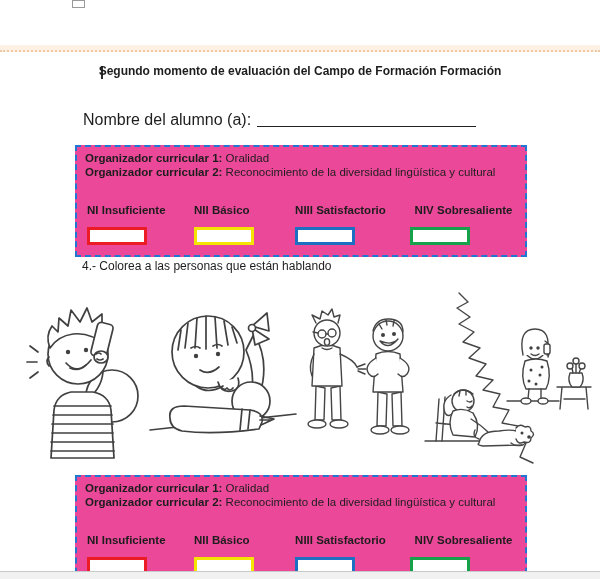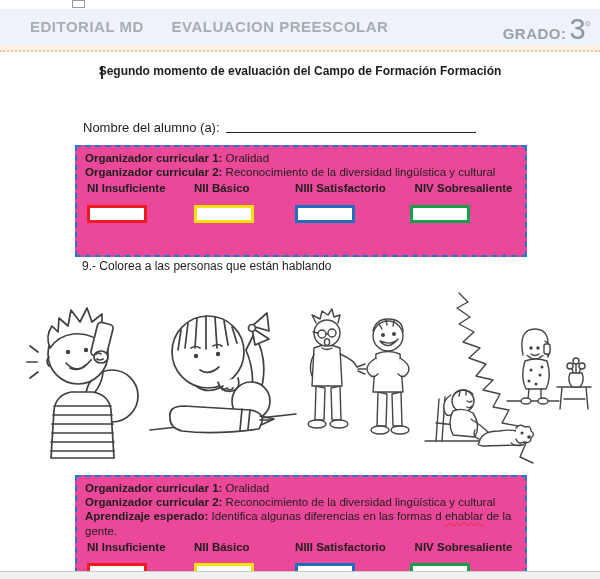--- a/index.html
+++ b/index.html
@@ -9,59 +9,50 @@
   .appbar{position:absolute;left:0;top:9px;width:600px;height:36px;background:#eef2f9;}
   .appbar .brand{position:absolute;left:30px;top:9px;font-size:15px;font-weight:600;color:#a7adb7;letter-spacing:.5px;}
   .appbar .doctitle{position:absolute;left:150px;top:9px;width:260px;text-align:center;font-size:15px;font-weight:600;color:#a7adb7;letter-spacing:.5px;}
   .appbar .grade{position:absolute;right:10px;top:2px;display:flex;align-items:baseline;color:#9aa1ac;}
   .appbar .grade .glabel{font-size:15px;font-weight:600;letter-spacing:.5px;}
   .appbar .grade .gnum{font-size:29px;font-weight:500;color:#8f96a3;margin-left:3px;line-height:36px;}
   .appbar .grade .gord{font-size:12px;position:relative;top:-9px;}
   .divider{position:absolute;left:0;top:45px;width:600px;height:5px;background:#fdf0e4;border-bottom:2px dotted #eec9a4;}
   .sheet-title{position:absolute;left:0;top:64px;width:600px;text-align:center;font-size:12px;font-weight:bold;line-height:14.5px;}
   .cursorbar{position:absolute;left:101px;top:66px;width:1.5px;height:13px;background:#2b2b2b;}
-  .name-row{position:absolute;left:83px;top:120px;width:393px;display:flex;font-size:13px;}
+  .name-row{position:absolute;left:83px;top:111px;width:393px;display:flex;font-size:16px;}
   .name-row .lbl{white-space:nowrap;}
   .name-underline{flex:1;border-bottom:1.4px solid #222;margin:0 0 2px 6px;}
   .rubric{position:absolute;left:75px;width:452px;border:2px dashed #2176d2;background:#ec4899;
           padding:4px 8px;font-size:11.5px;line-height:14.2px;box-sizing:border-box;}
   .rubric.r1{top:145px;height:112px;}
   .rubric.r2{top:475px;height:140px;}
   .levels{display:flex;margin-top:2px;}
   .lv{box-sizing:border-box;padding-left:2px;}
-  .lv .lvl{font-weight:bold;font-size:11.5px;white-space:nowrap;}
+  .lv .lvl{font-weight:bold;font-size:11.5px;white-space:nowrap;margin-top:22px;}
   .w1{width:108px;}.w2{width:102px;}.w3{width:116px;}.w4{width:110px;text-align:center;}
   .swatch{width:60px;height:18px;background:#fff;border:3px solid #000;box-sizing:border-box;margin-top:9px;}
   .squiggle{text-decoration:underline;text-decoration-style:wavy;text-decoration-color:#e03131;
             text-decoration-thickness:1px;text-underline-offset:2px;}
   .q1{position:absolute;left:82px;top:259px;font-size:12px;}
   .illus{position:absolute;}
   .illus svg{display:block;}
   .art{stroke:#404040;stroke-width:1.7;fill:none;stroke-linecap:round;stroke-linejoin:round;}
   .art2{stroke:#454545;stroke-width:1.4;fill:none;stroke-linecap:round;stroke-linejoin:round;}
   .fw{fill:#ffffff;}
   .fk{fill:#404040;stroke:none;}
   .bottom-strip{position:absolute;left:0;top:571px;width:600px;height:8px;background:#f1f1f1;border-top:1px solid #c9c9c9;}
 </style>
 </head>
 <body>
 
 <div class="screen">
 
   <div class="artifact"></div>
 
-  <div class="appbar">
-    <span class="brand">EDITORIAL MD</span>
-    <span class="doctitle">EVALUACION PREESCOLAR</span>
-    <span class="grade">
-      <span class="glabel">GRADO:</span>
-      <span class="gnum">3</span>
-      <span class="gord">º</span>
-    </span>
-  </div>
   <div class="divider"></div>
 
   <div>
 
     <div class="cursorbar"></div>
     <div class="sheet-title">
       <div>Segundo momento de evaluación del Campo de Formación Formación</div>
     </div>
 
     <div class="name-row">
@@ -91,21 +82,21 @@
           <div class="lvl">NIII Satisfactorio</div>
           <div class="swatch" style="border-color: rgb(28, 111, 193);"></div>
         </div>
         <div class="lv w4">
           <div class="lvl">NIV Sobresaliente</div>
           <div class="swatch" style="border-color: rgb(21, 162, 75);"></div>
         </div>
       </div>
     </div>
 
-    <div class="q1">9.- Colorea a las personas que están hablando</div>
+    <div class="q1">4.- Colorea a las personas que están hablando</div>
 
     <div class="illus" style="left:25px;top:296px;">
       <svg width="115" height="168" viewBox="0 0 115 168">
         <g class="art">
           <circle cx="87" cy="100" r="26"></circle>
           <path class="fw" d="M26 162 L29 114 Q31 99 46 96 L68 96 Q84 99 86 114 L89 162 Z"></path>
           <path d="M29 110 H86 M28 119 H87 M27 128 H88 M27 137 H88 M26 146 H89 M26 155 H89"></path>
           <path class="fw" d="M70 96 Q81 82 77 64"></path>
           <circle class="fw" cx="53" cy="58" r="30"></circle>
           <path class="fw" d="M25 52 Q20 40 27 30 L33 36 L34 22 L43 30 L46 14 L55 26 L62 12 L67 26 L77 18 L77 32 L84 30 Q87 42 81 50 Q66 36 48 38 Q33 40 25 52 Z"></path>
@@ -229,26 +220,20 @@
 
     <div class="rubric r2">
       <div class="rline">
         <b>Organizador curricular 1:</b>
         <span>Oralidad</span>
       </div>
       <div class="rline">
         <b>Organizador curricular 2:</b>
         <span>Reconocimiento de la diversidad lingüística y cultural</span>
       </div>
-      <div class="rline">
-        <b>Aprendizaje esperado:</b>
-        <span>Identifica algunas diferencias en las formas d</span>
-        <span class="squiggle">ehablar</span>
-        <span>de la gente.</span>
-      </div>
       <div class="levels">
         <div class="lv w1">
           <div class="lvl">NI Insuficiente</div>
           <div class="swatch" style="border-color: rgb(236, 28, 36);"></div>
         </div>
         <div class="lv w2">
           <div class="lvl">NII Básico</div>
           <div class="swatch" style="border-color: rgb(245, 228, 0);"></div>
         </div>
         <div class="lv w3">

